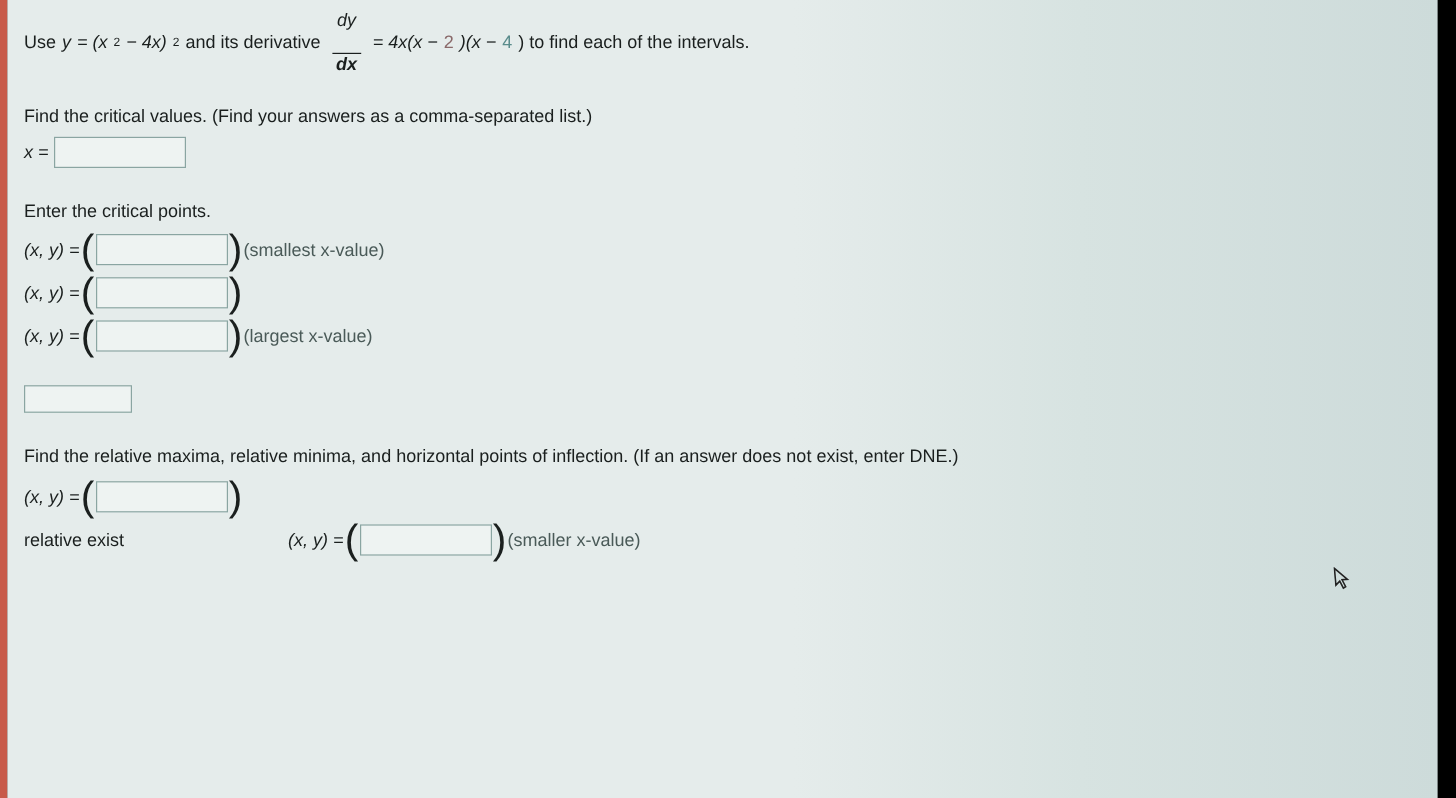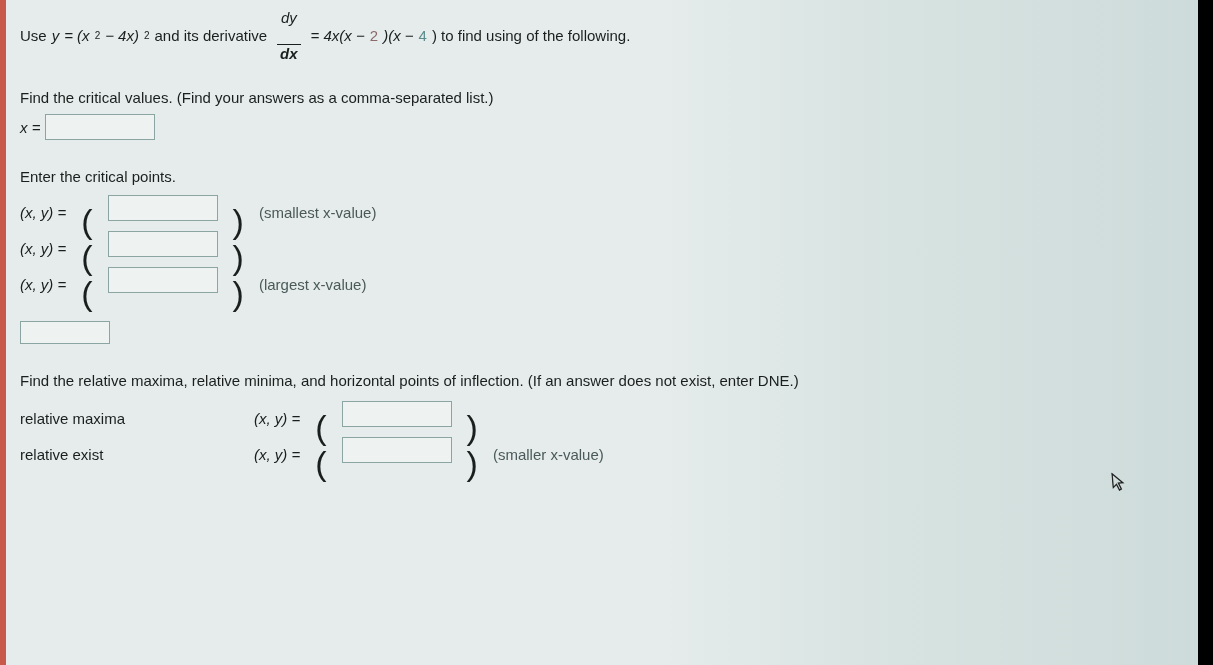--- a/index.html
+++ b/index.html
@@ -47,21 +47,21 @@
     font-size: 14px;
     padding: 2px 4px;
   }
   input.blank-sm { width: 90px; height: 23px; border: 1px solid #8aa5a2; background: #eef3f2; }
   .bigparen {
     font-size: 34px;
     font-weight: 300;
     line-height: 0;
     padding: 0 1px;
   }
-  .eq-row { display: flex; align-items: flex-end; gap: 14px; margin: 10px 0; }
+  .eq-row { display: flex; align-items: center; gap: 0; margin: 10px 0; }
   .label-col { display:inline-block; width: 220px; }
   .hint { color: #4a5a58; }
   .cursor-icon {
     position: absolute;
     right: 70px;
     top: 472px;
     font-size: 18px;
     color: #222;
     transform: rotate(-5deg);
   }
@@ -81,21 +81,21 @@
         <sup>2</sup>
       <span> and its derivative </span>
       <span class="frac">
         <span class="num">dy</span>
         <span class="den">dx</span>
       </span>
       <span class="ital"> = 4x(x − </span>
         <span class="mathcolor1">2</span>
         <span class="ital">)(x − </span>
         <span class="mathcolor2">4</span>
-        <span>) to find using of the following.</span>
+        <span>) to find each of the intervals.</span>
     </div>
 
     <div class="section">
       <div class="prompt-line">Find the critical values. (Find your answers as a comma-separated list.)</div>
       <div class="row" style="margin-top:8px;">
         <span class="ital">x =</span>
         <input class="blank" type="text" style="">
       </div>
     </div>
 
@@ -130,21 +130,20 @@
       <div style="margin-top:8px;">
         <input class="blank-sm" type="text" style="">
       </div>
     </div>
 
 
     <div class="section">
       <div class="prompt-line">Find the relative maxima, relative minima, and horizontal points of inflection. (If an answer does not exist, enter DNE.)</div>
 
       <div class="eq-row" style="margin-top:12px;">
-        <span class="label-col">relative maxima</span>
         <span class="ital">(x, y) = </span>
         <span class="bigparen">(</span>
         <input class="blank" type="text" style="">
         <span class="bigparen">)</span>
       </div>
 
       <div class="eq-row">
         <span class="label-col">relative exist</span>
         <span class="ital">(x, y) = </span>
         <span class="bigparen">(</span>

